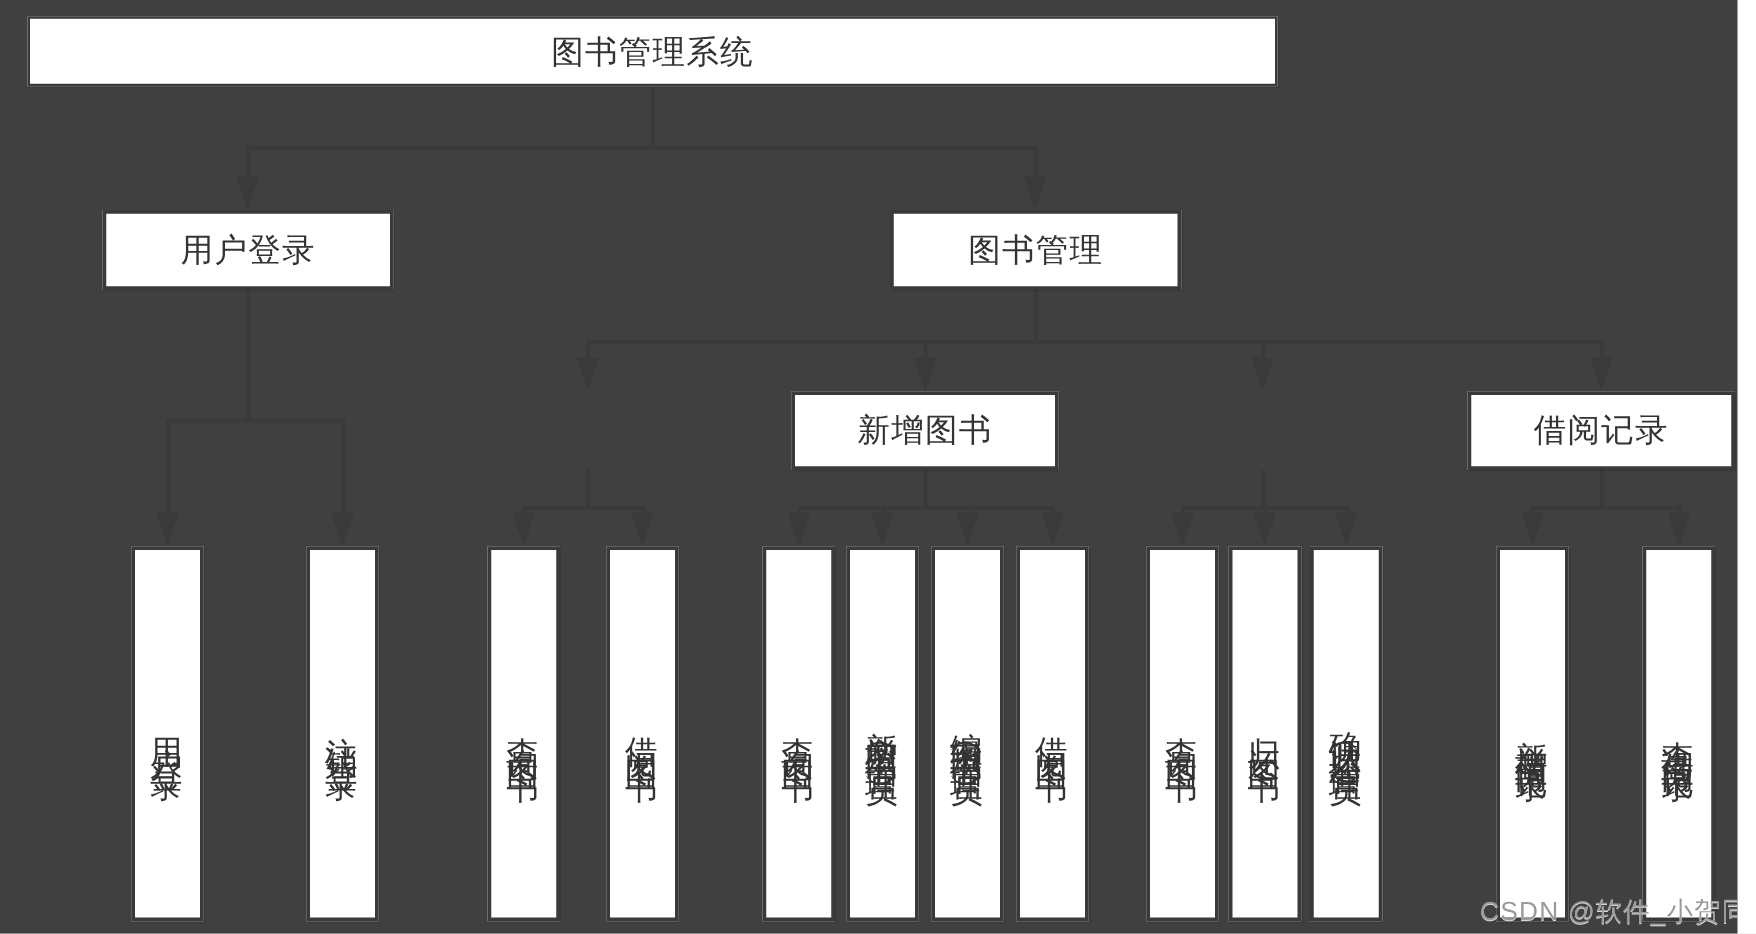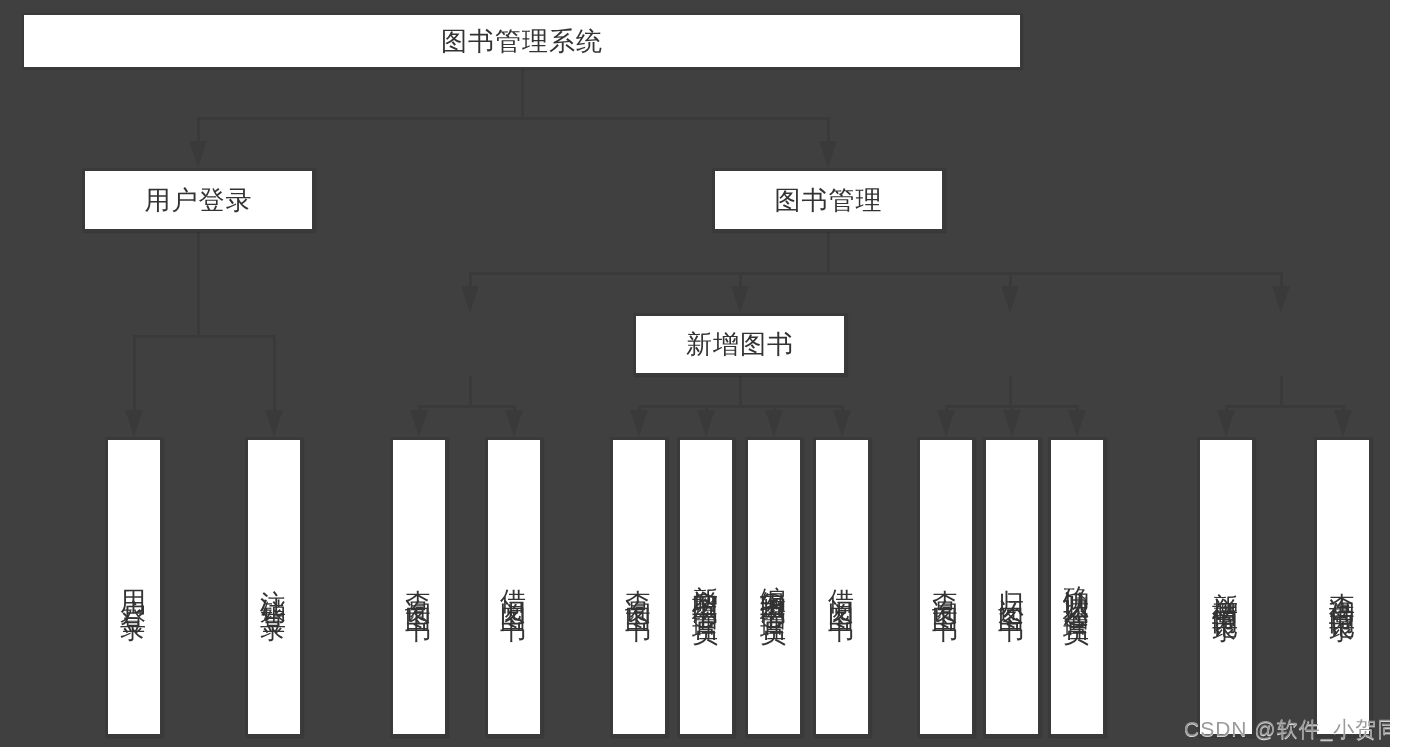--- a/index.html
+++ b/index.html
@@ -95,20 +95,23 @@
   <div class="vline" style="left:1009px;top:272px;height:22px;"></div>
   <div class="vline" style="left:1280px;top:272px;height:22px;"></div>
   <div class="arrow" style="left:461px;top:286px;"></div>
   <div class="arrow" style="left:731px;top:286px;"></div>
   <div class="arrow" style="left:1001px;top:286px;"></div>
   <div class="arrow" style="left:1272px;top:286px;"></div>
 
   <div class="box" style="left:633px;top:313px;width:214px;height:63px;">
     <span>新增图书</span>
   </div>
+  <div class="box" style="left:1174px;top:313px;width:214px;height:63px;">
+    <span>借阅记录</span>
+  </div>
 
   <div class="vline" style="left:469px;top:376px;height:32px;"></div>
   <div class="hline" style="left:418px;top:405px;width:98px;"></div>
   <div class="vline" style="left:418px;top:405px;height:14px;"></div>
   <div class="vline" style="left:513px;top:405px;height:14px;"></div>
   <div class="arrow" style="left:410px;top:410px;"></div>
   <div class="arrow" style="left:505px;top:410px;"></div>
 
   <div class="vline" style="left:739px;top:376px;height:32px;"></div>
   <div class="hline" style="left:638px;top:405px;width:206px;"></div>

